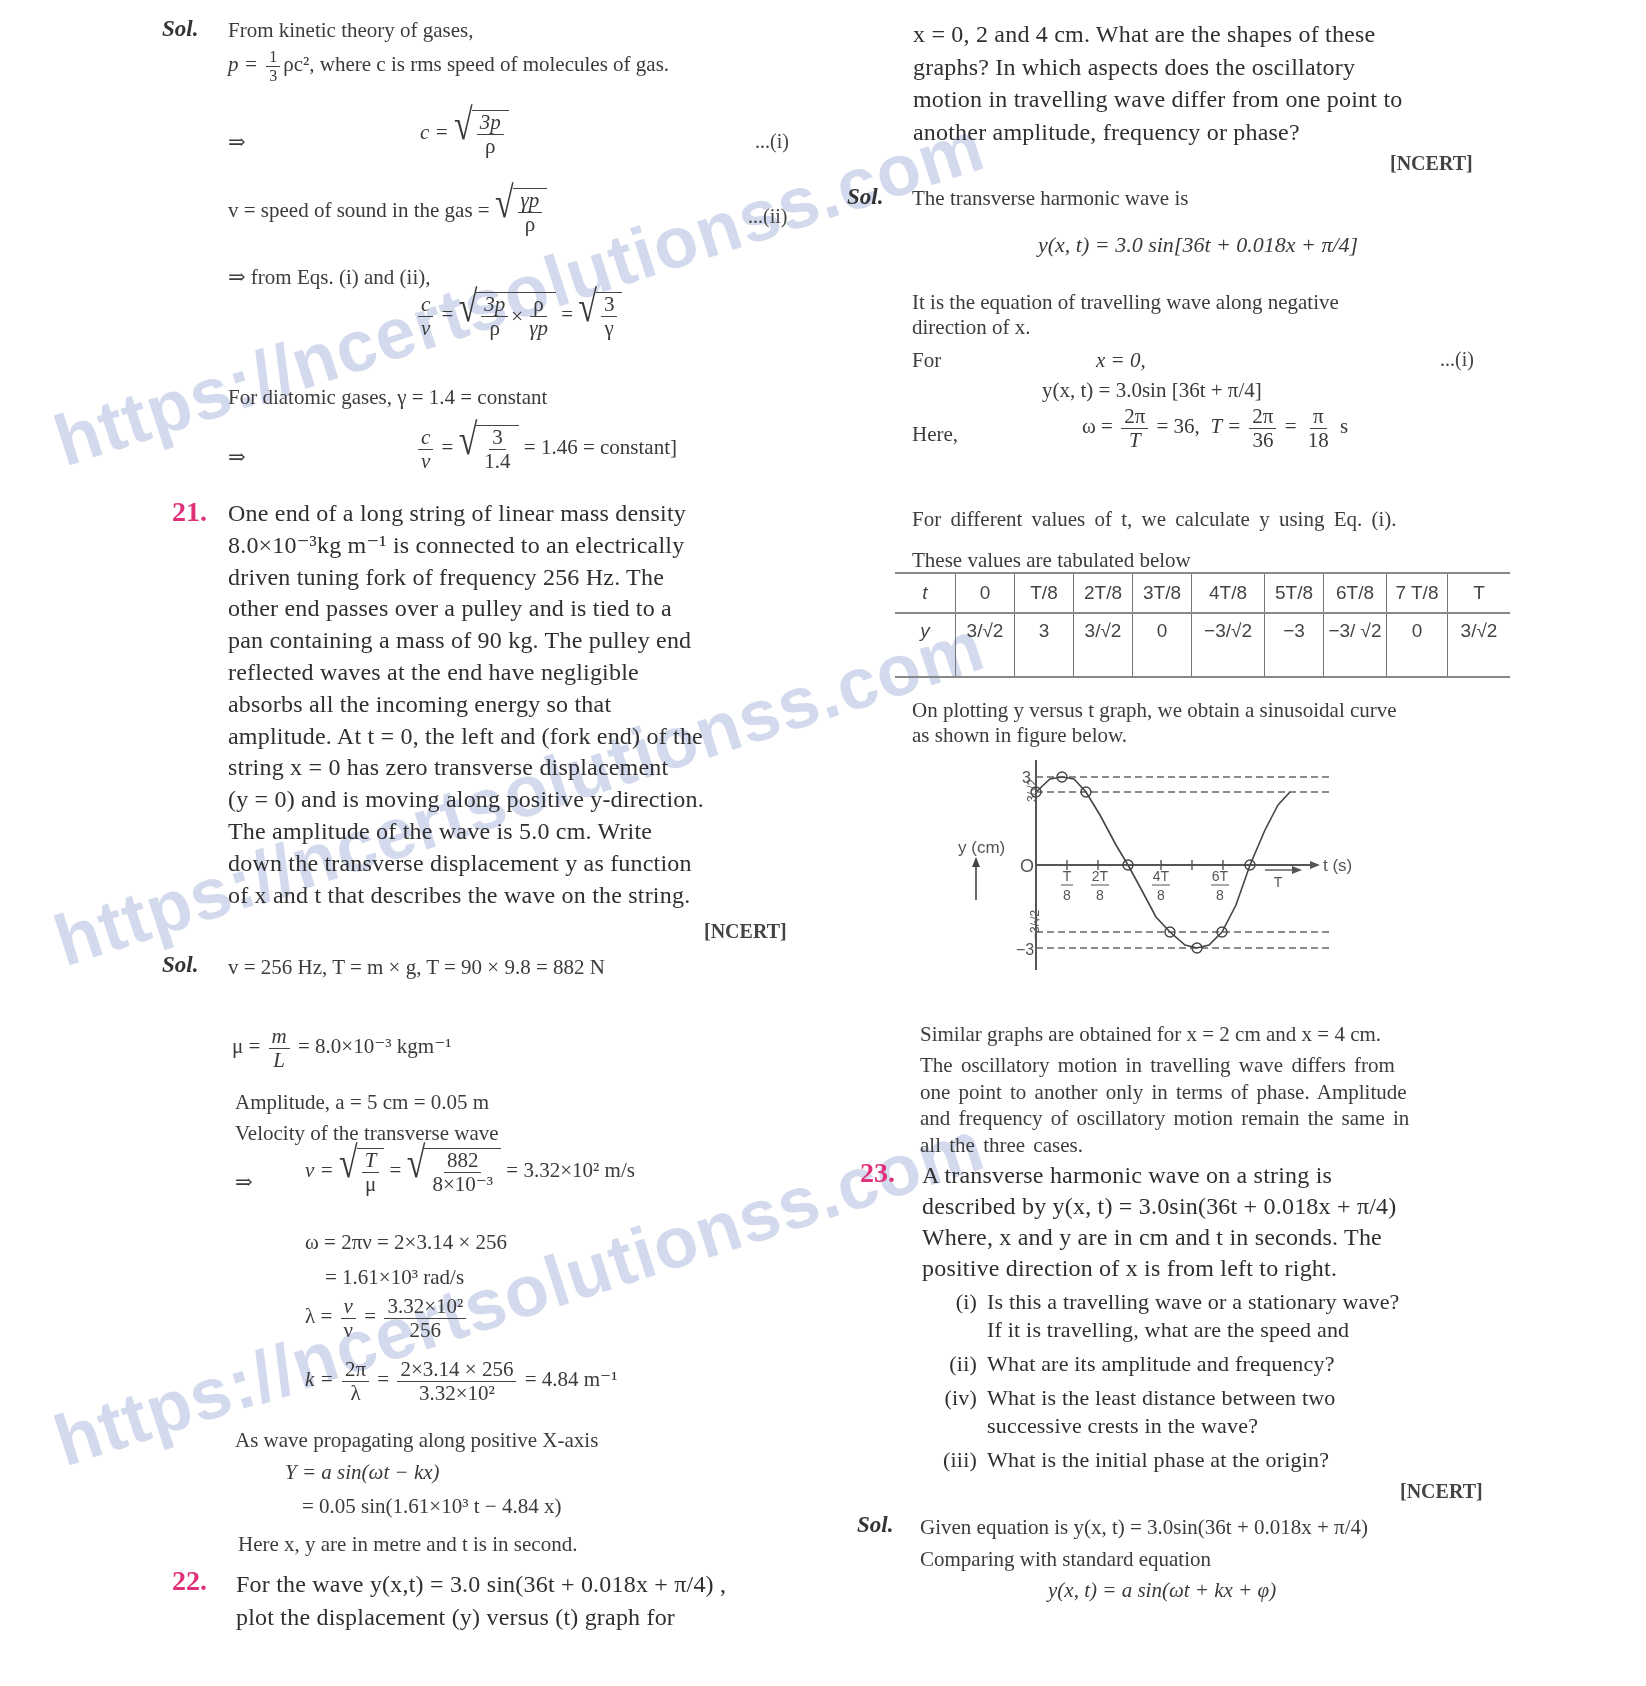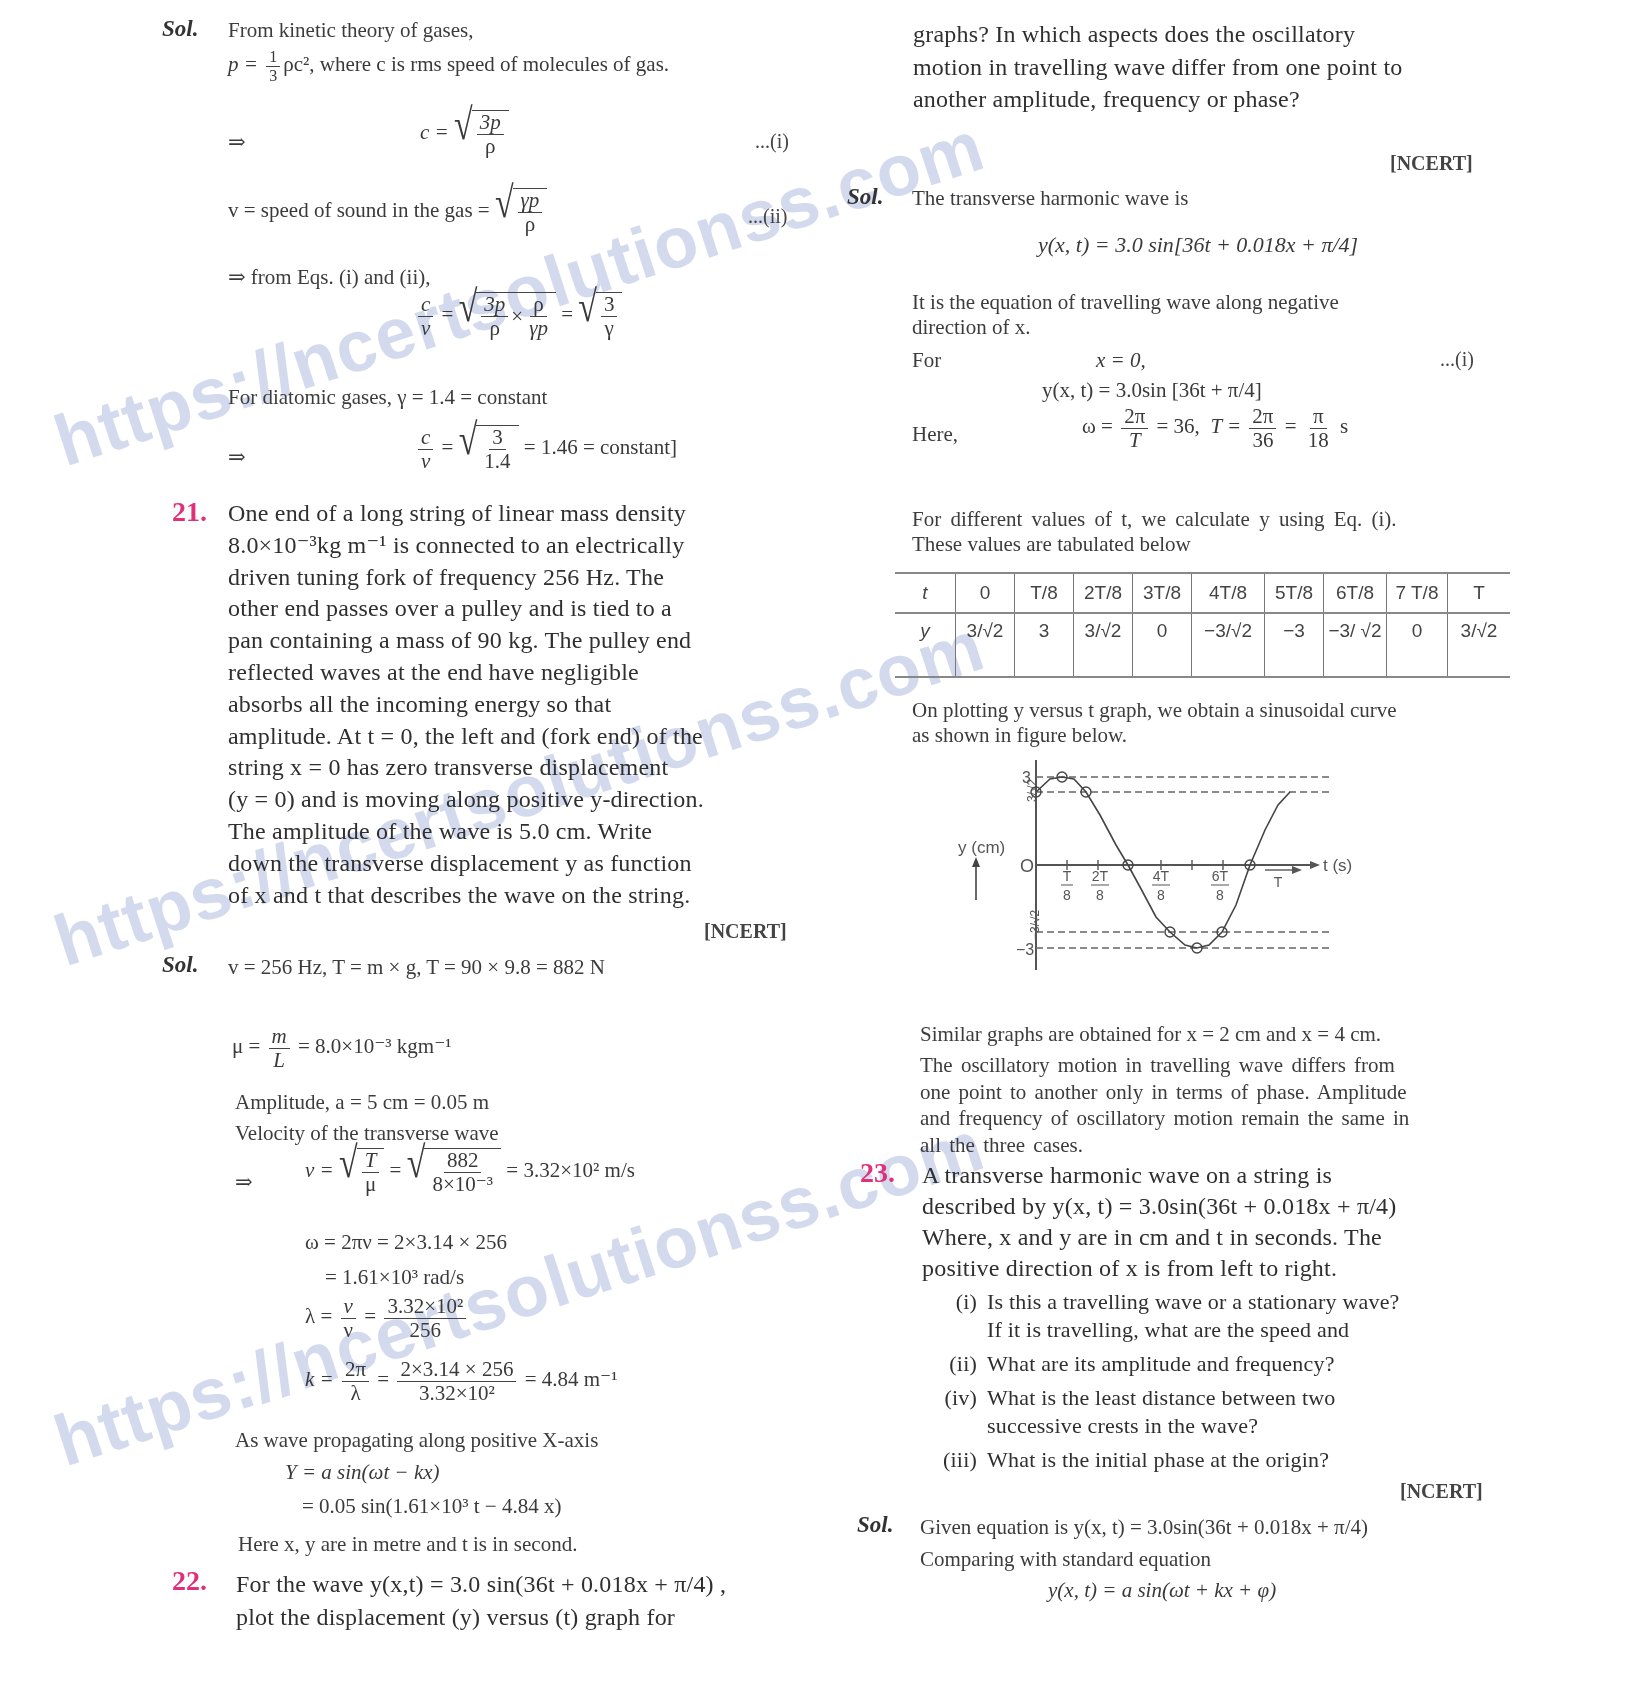--- a/index.html
+++ b/index.html
@@ -223,20 +223,21 @@
 
   <span class="abs qnum" style="left:172px; top:1565px;">22.</span>
   <div class="abs q" style="left:236px; top:1568px; line-height:33px;">
     <div>For the wave y(x,t) = 3.0 sin(36t + 0.018x + π/4) ,</div>
     <div>plot the displacement (y) versus (t) graph for</div>
   </div>
 </div>
 
 <div>
   <div class="abs q" style="left:913px; top:18px; line-height:32.5px;">
+    <div>x = 0, 2 and 4 cm. What are the shapes of these</div>
     <div>graphs? In which aspects does the oscillatory</div>
     <div>motion in travelling wave differ from one point to</div>
     <div>another amplitude, frequency or phase?</div>
   </div>
   <span class="abs ncert" style="left:1390px; top:152px;">[NCERT]</span>
 
   <span class="abs sol" style="left:847px; top:184px;">Sol.</span>
   <span class="abs txt" style="left:912px; top:186px;">The transverse harmonic wave is</span>
   <span class="abs eq ital" style="left:1038px; top:232px; font-size:22px;">y(x, t) = 3.0 sin[36t + 0.018x + π/4]</span>
 
@@ -263,21 +264,21 @@
       </span>
     <span>=</span>
     <span class="frac">
         <span class="num">π</span>
         <span class="den">18</span>
       </span>
     <span>s</span>
   </div>
 
   <span class="abs txt" style="left:912px; top:507px; word-spacing:4px;">For different values of t, we calculate y using Eq. (i).</span>
-  <span class="abs txt" style="left:912px; top:532px;">These values are tabulated below</span>
+  <span class="abs txt" style="left:912px; top:548px;">These values are tabulated below</span>
 
   <table class="vals">
     <tbody>
         <tr class="hdr">
       <td style="width:52px">t</td>
       <td style="width:50px">0</td>
       <td style="width:50px">T/8</td>
       <td style="width:50px">2T/8</td>
       <td style="width:50px">3T/8</td>
       <td style="width:64px">4T/8</td>

